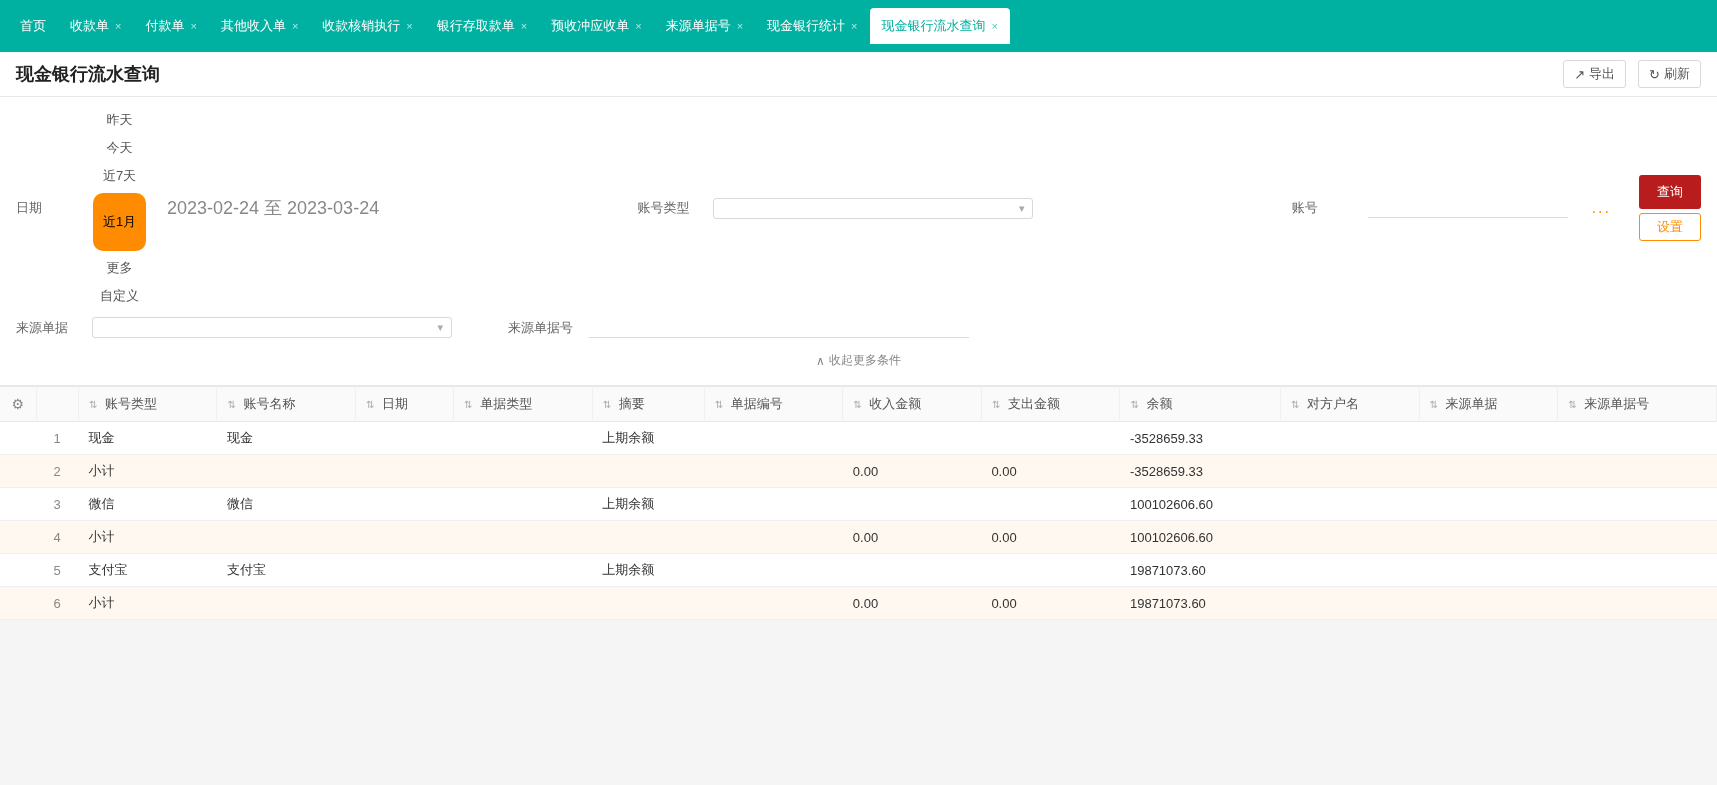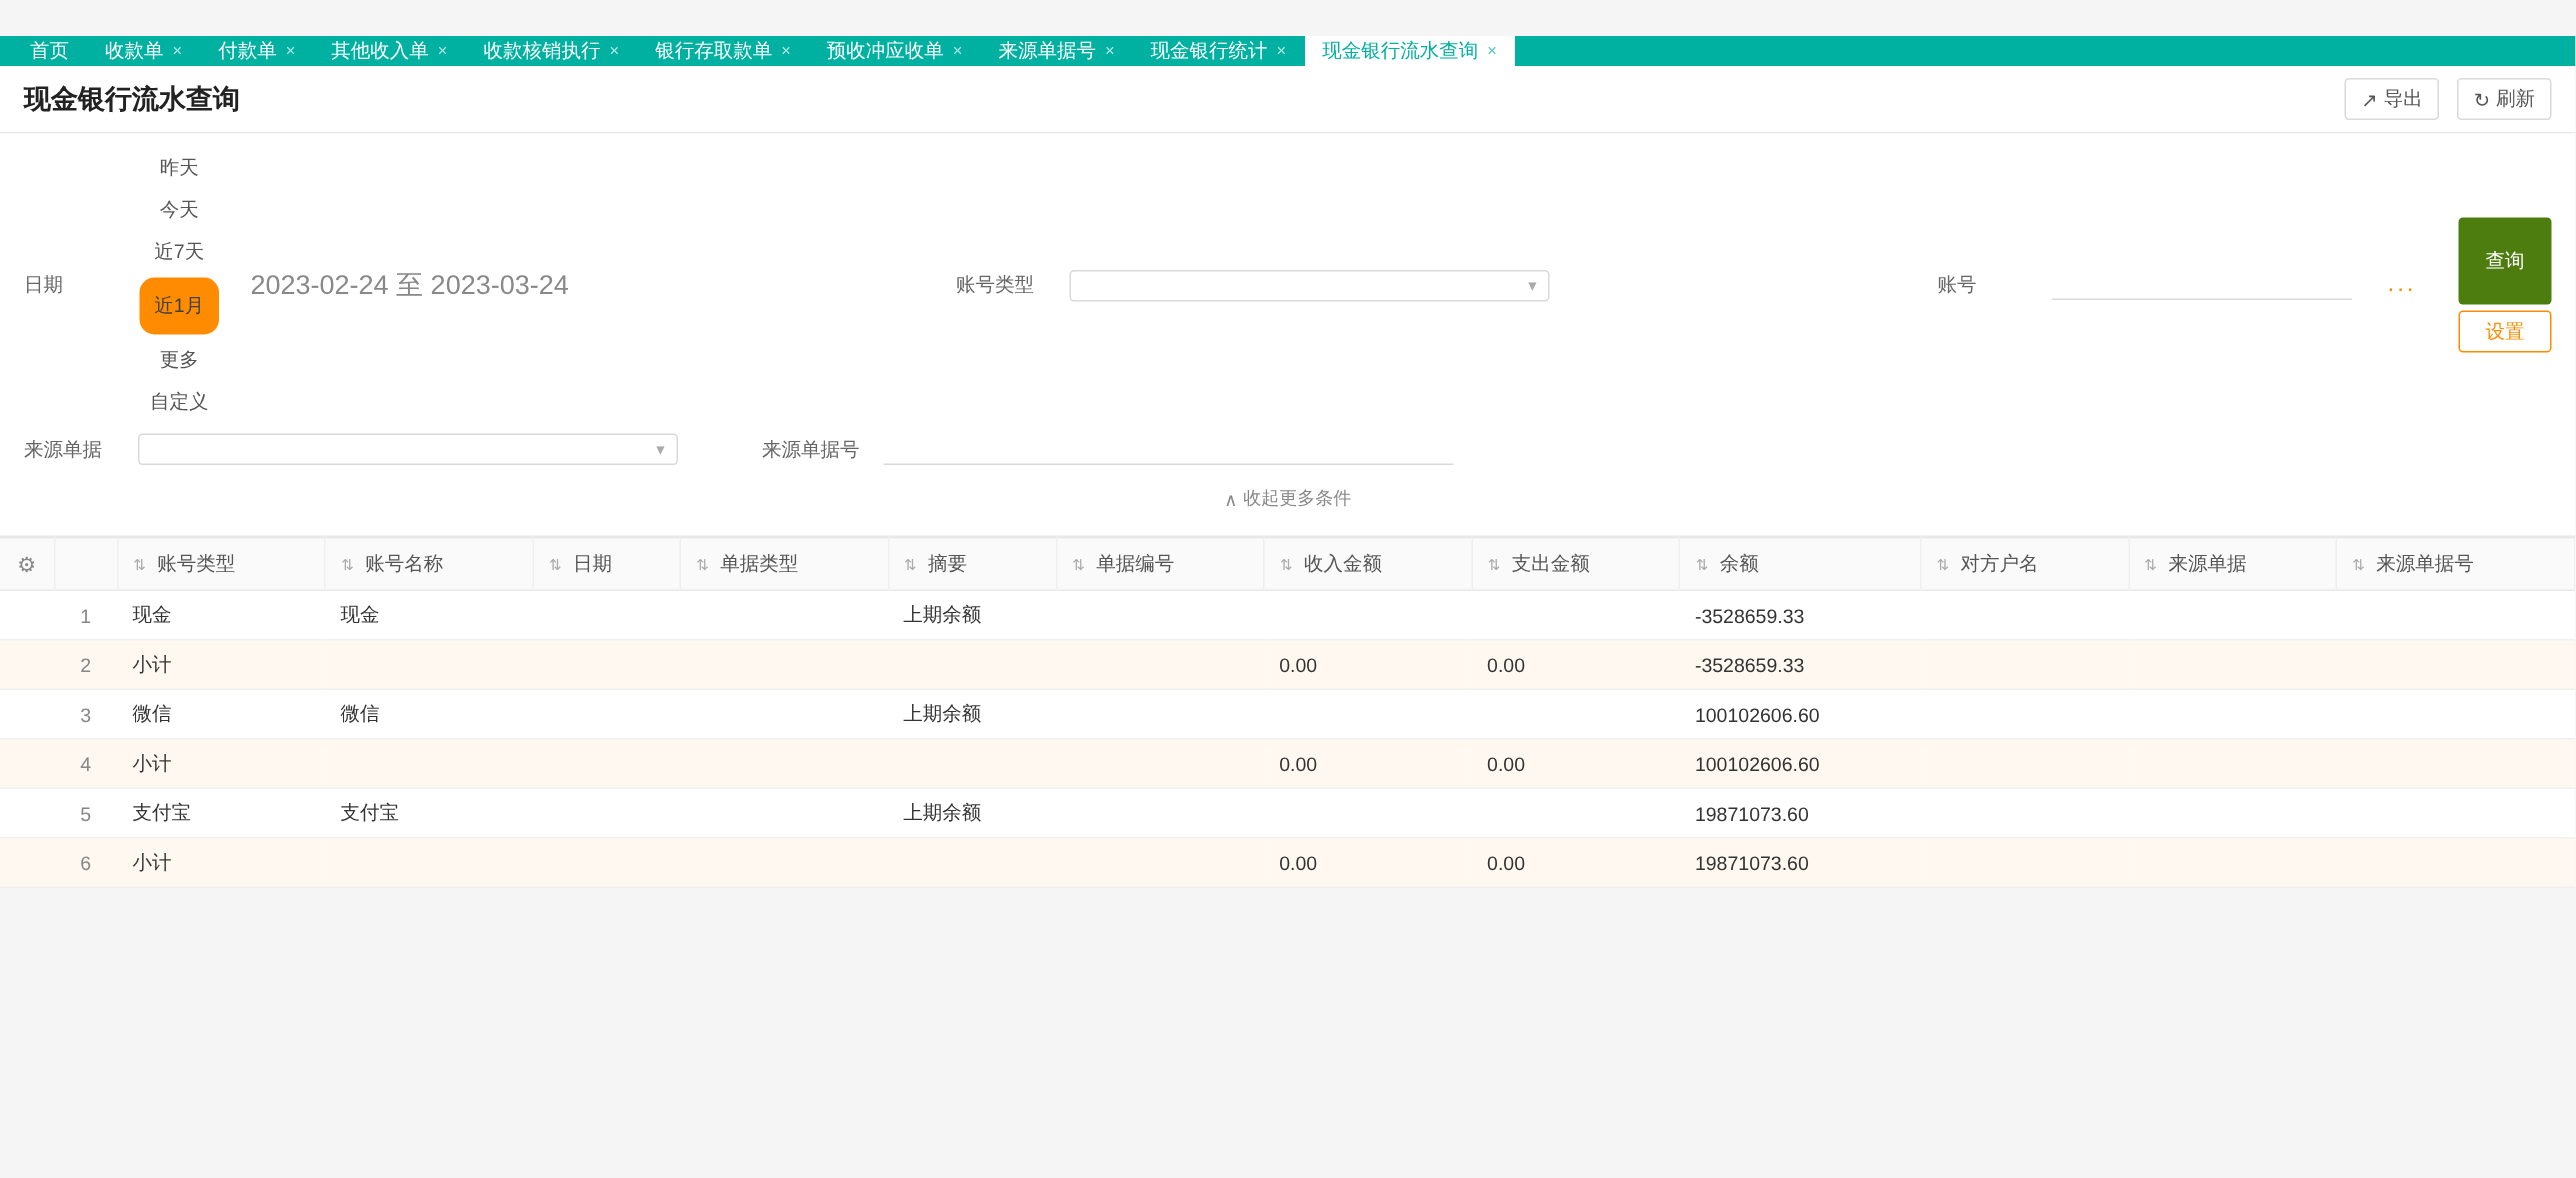--- a/index.html
+++ b/index.html
@@ -3,24 +3,23 @@
   <meta charset="utf-8">
   <style>
     * { box-sizing: border-box; margin: 0; padding: 0; font-family: 'Microsoft YaHei', Arial, sans-serif; }
     body { background: #f5f5f5; font-size: 13px; color: #333; }
 
     
     .top-nav {
       display: flex;
       align-items: center;
       background: #00b0a0;
-      height: 20px;
+      height: 52px;
       padding: 0 8px;
       overflow: hidden;
-      margin-top: 24px;
     }
     .nav-item {
       display: flex;
       align-items: center;
       padding: 0 12px;
       height: 36px;
       color: #fff;
       font-size: 13px;
       cursor: pointer;
       white-space: nowrap;
@@ -93,23 +92,23 @@
     }
     .date-opt {
       padding: 2px 8px;
       border-radius: 3px;
       cursor: pointer;
       color: #555;
       font-size: 13px;
     }
     .date-opt.active {
       background: #ff8c00;
-      color: #404040;
+      color: #000000;
       border-radius: 10px;
-      padding: 10px 10px;
+      padding: 20px 10px;
     }
     .date-range {
       color: #888;
       font-size: 18px;
       margin-left: 4px;
     }
     .filter-select {
       display: flex;
       align-items: center;
       border: 1px solid #d9d9d9;
@@ -132,25 +131,25 @@
     }
     .chevron-down { color: #aaa; font-size: 11px; }
     .ellipsis-btn {
       color: #ff8c00;
       cursor: pointer;
       font-size: 16px;
       letter-spacing: 2px;
       margin-left: 8px;
     }
     .query-btn {
-      background: #4d7c0f;
+      background: #b91c1c;
       color: #fff;
       border: none;
       border-radius: 3px;
-      padding: 20px 18px;
+      padding: 8px 18px;
       cursor: pointer;
       font-size: 13px;
     }
     .settings-btn {
       background: #fff;
       color: #ff8c00;
       border: 1px solid #ff8c00;
       border-radius: 3px;
       padding: 4px 14px;
       cursor: pointer;

